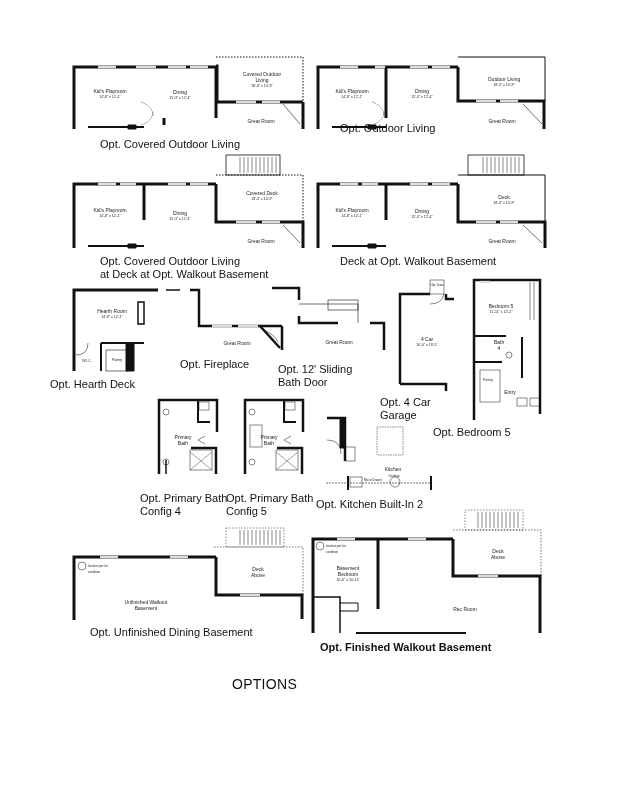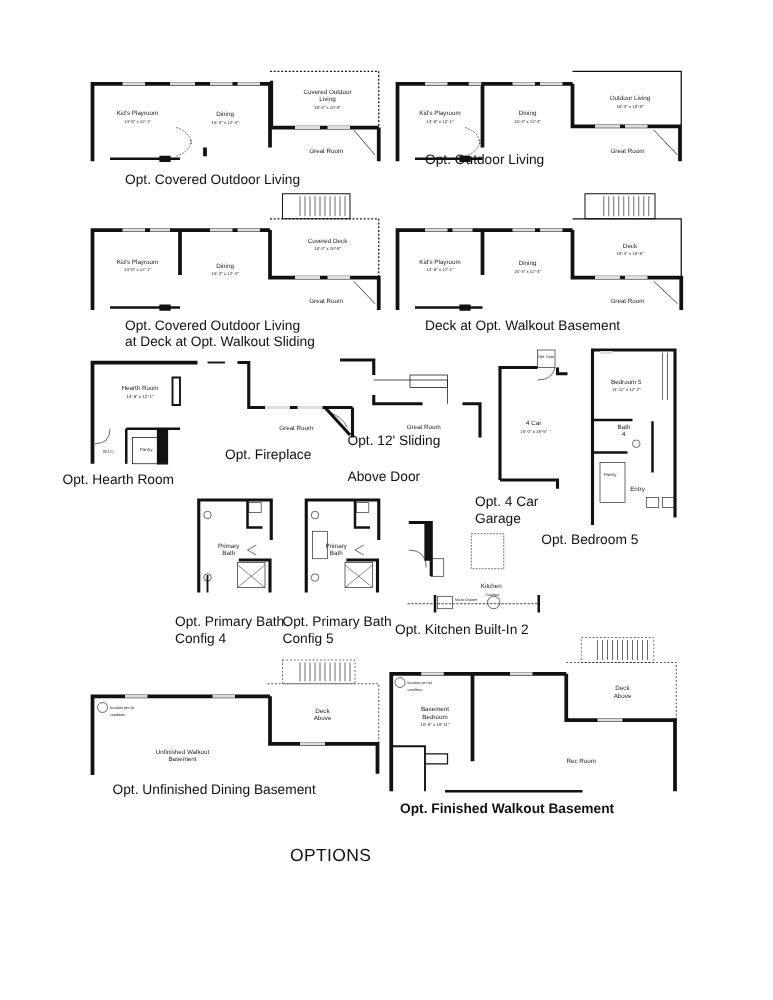--- a/index.html
+++ b/index.html
@@ -242,26 +242,26 @@
 
   <div class="abs" style="left:328px;top:565px;width:40px;"><span>Basement Bedroom</span><div style="font-size:3.5px">10'-6" x 10'-11"</div></div>
   <div class="abs" style="left:450px;top:606px;width:30px;">Rec Room</div>
   <div class="abs" style="left:486px;top:548px;width:24px;">Deck Above</div>
   <div class="abs" style="left:326px;top:543px;width:26px;font-size:3px;text-align:left;">location per lot condition</div>
 </div>
 
 <div class="cap" style="left:100px;top:137px;width:234px;">Opt. Covered Outdoor Living</div>
 <div class="cap" style="left:340px;top:121px;width:234px;">Opt. Outdoor Living</div>
 <div class="cap" style="left:100px;top:254px;width:234px;">Opt. Covered Outdoor Living</div>
-<div class="cap" style="left:100px;top:267px;width:234px;">at Deck at Opt. Walkout Sliding</div>
+<div class="cap" style="left:100px;top:267px;width:234px;">at Deck at Opt. Walkout Basement</div>
 <div class="cap" style="left:340px;top:254px;width:234px;">Deck at Opt. Walkout Basement</div>
-<div class="cap" style="left:50px;top:377px;width:120px;">Opt. Hearth Room</div>
+<div class="cap" style="left:50px;top:377px;width:120px;">Opt. Hearth Deck</div>
 <div class="cap" style="left:180px;top:357px;width:100px;">Opt. Fireplace</div>
-<div class="cap" style="left:278px;top:346px;width:104px;">Opt. 12' Sliding</div>
-<div class="cap" style="left:278px;top:375px;width:104px;">Above Door</div>
+<div class="cap" style="left:278px;top:362px;width:104px;">Opt. 12' Sliding</div>
+<div class="cap" style="left:278px;top:375px;width:104px;">Bath Door</div>
 <div class="cap" style="left:380px;top:395px;width:82px;">Opt. 4 Car</div>
 <div class="cap" style="left:380px;top:408px;width:82px;">Garage</div>
 <div class="cap" style="left:433px;top:425px;width:100px;">Opt. Bedroom 5</div>
 <div class="cap" style="left:140px;top:491px;width:100px;">Opt. Primary Bath</div>
 <div class="cap" style="left:140px;top:504px;width:100px;">Config 4</div>
 <div class="cap" style="left:226px;top:491px;width:100px;">Opt. Primary Bath</div>
 <div class="cap" style="left:226px;top:504px;width:100px;">Config 5</div>
 <div class="cap" style="left:316px;top:497px;width:130px;">Opt. Kitchen Built-In 2</div>
 <div class="cap" style="left:90px;top:625px;width:230px;">Opt. Unfinished Dining Basement</div>
 <div class="cap" style="left:320px;top:640px;width:230px;font-weight:bold;">Opt. Finished Walkout Basement</div>

